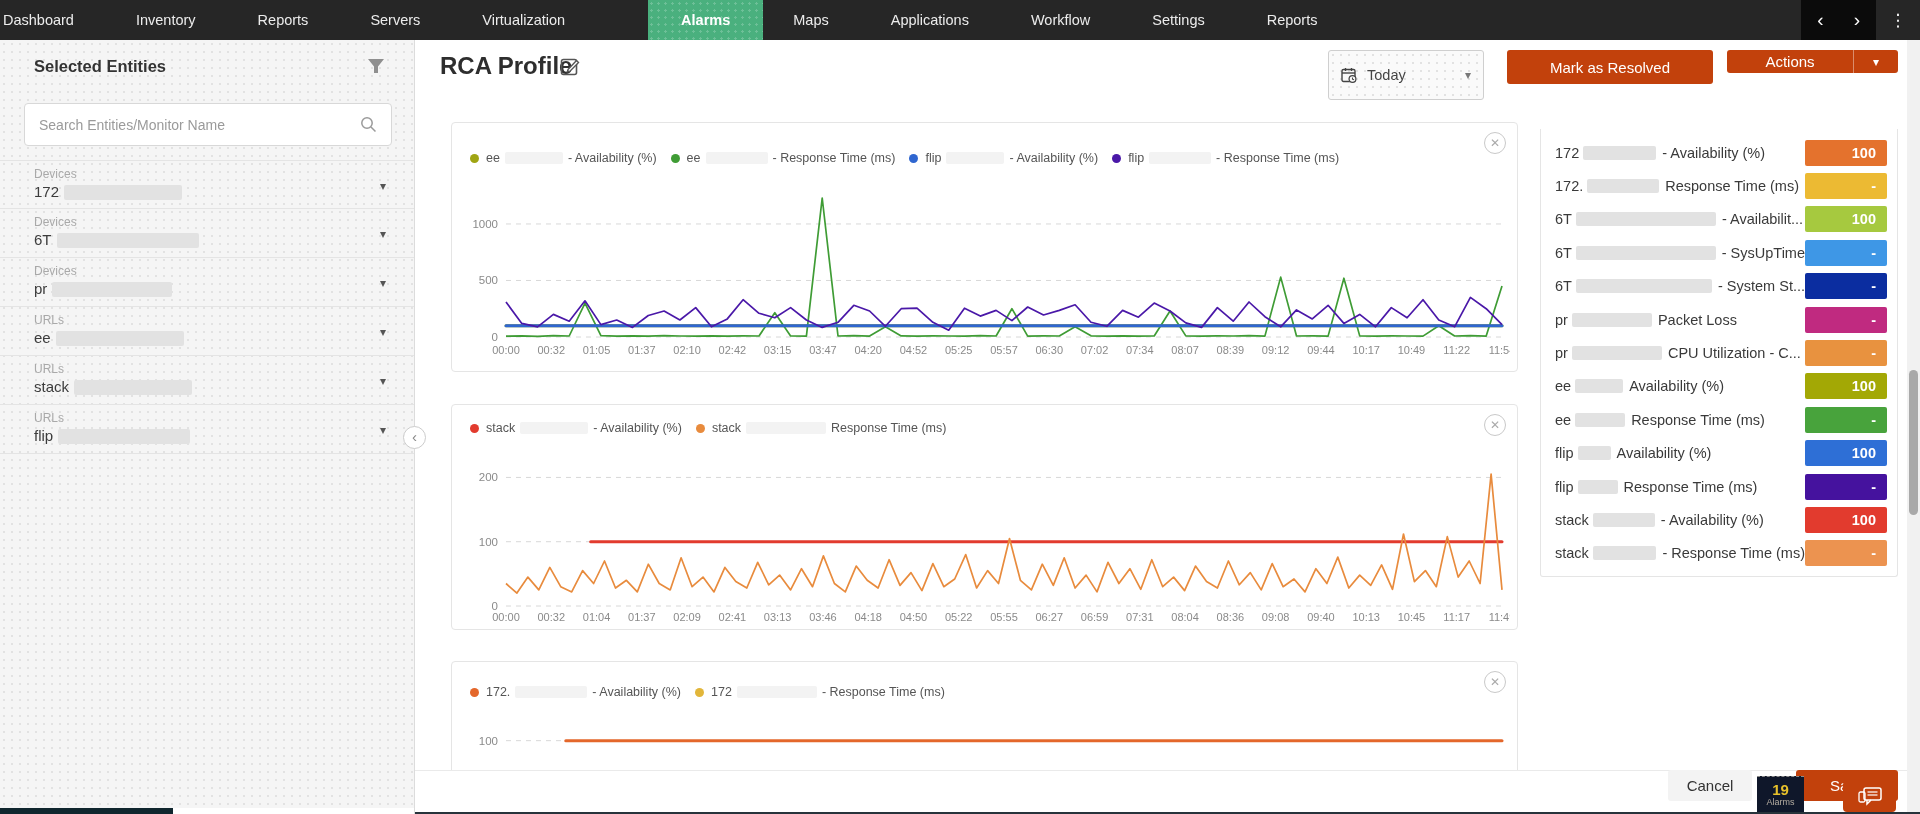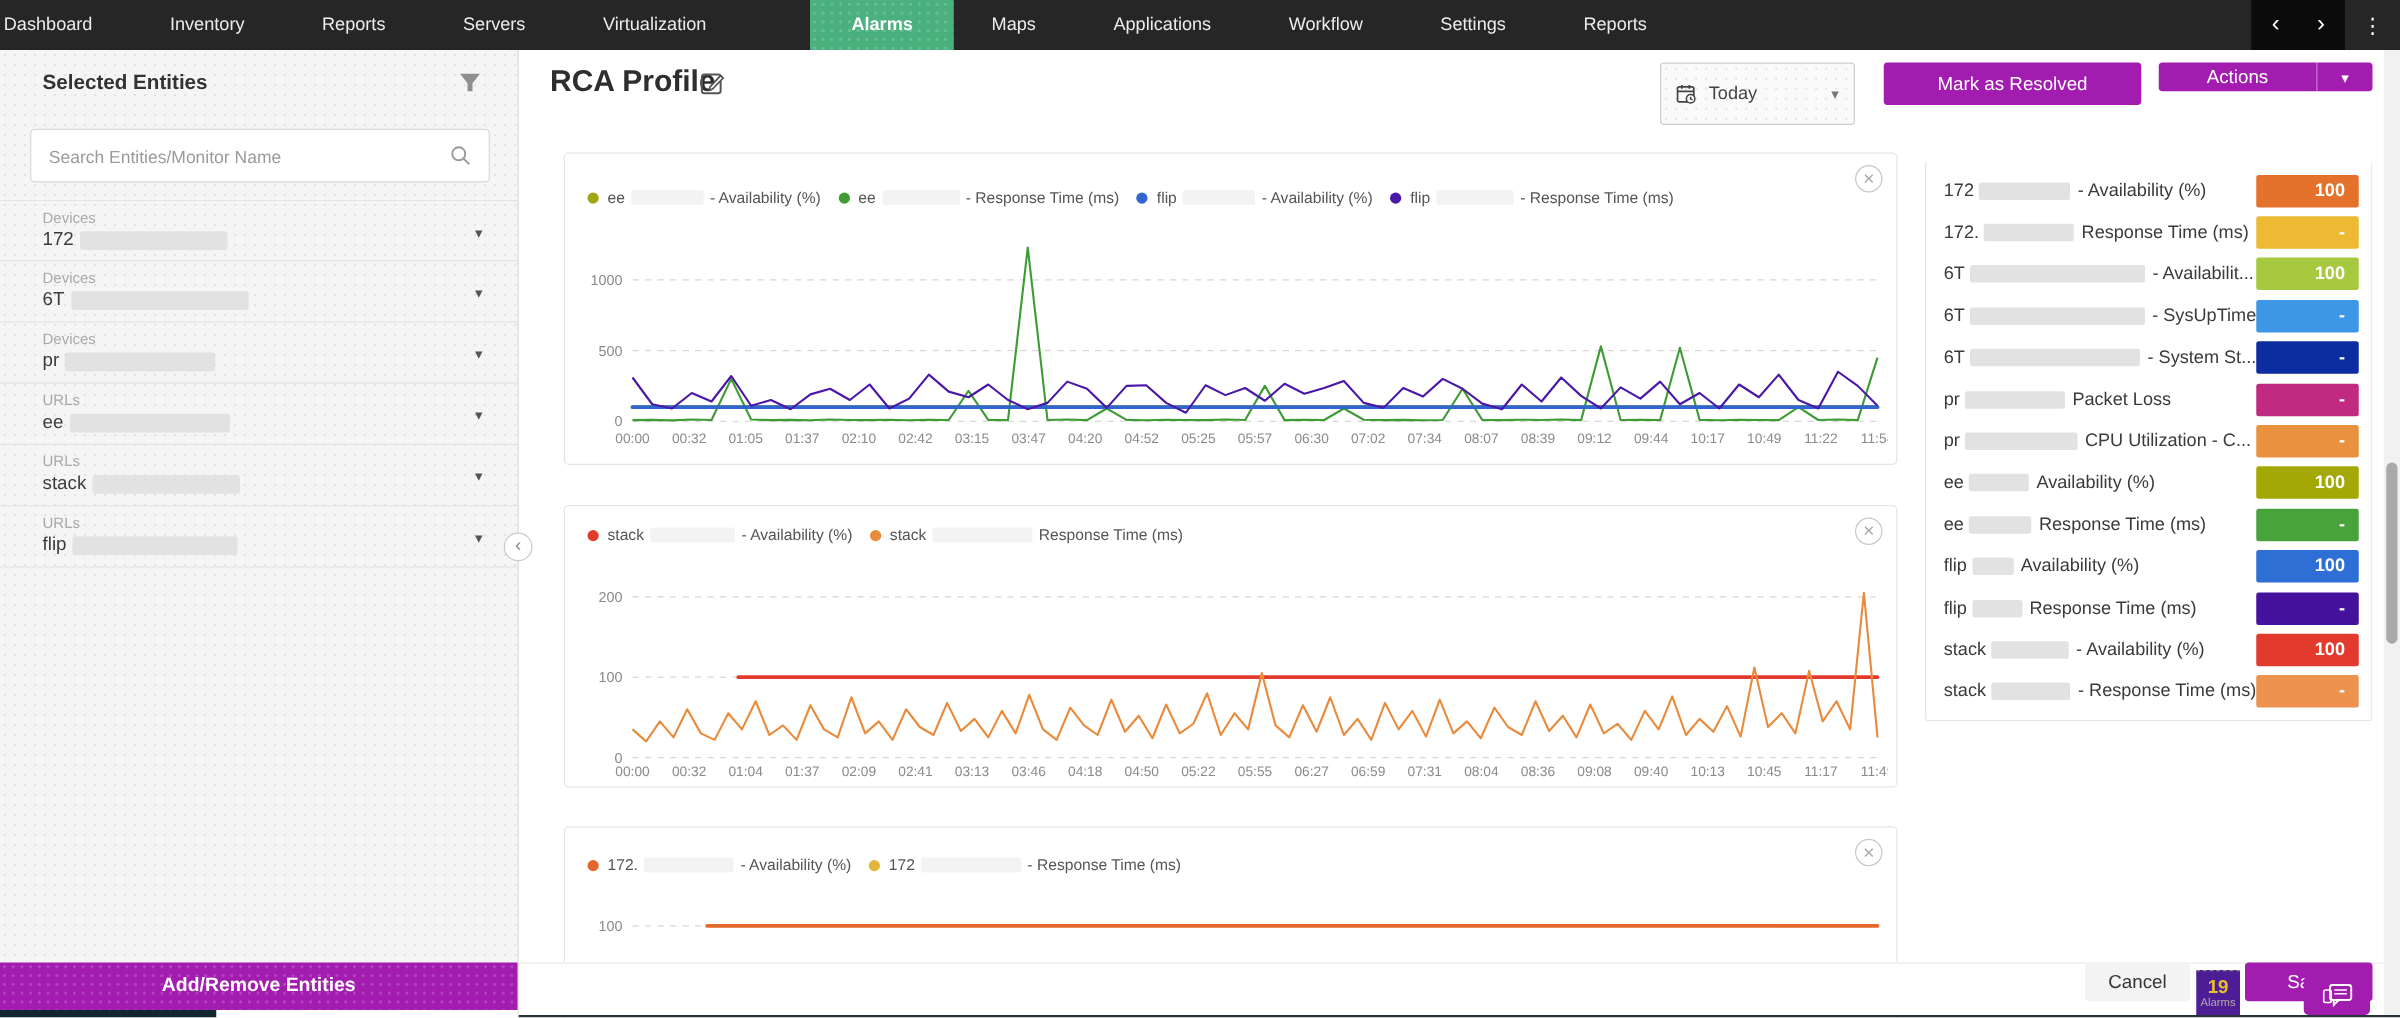--- a/index.html
+++ b/index.html
@@ -37,21 +37,21 @@
   .sb-bottom-strip{position:absolute;bottom:0;left:0;right:0;height:6px;background:#fff}
   .sb-bottom-dark{position:absolute;bottom:0;left:0;width:173px;height:6px;background:#10262e}
 
   
   .page-title{position:absolute;left:440px;top:52px;font-size:24px;font-weight:bold;color:#2e2e2e}
   .edit-icon{position:absolute;left:560px;top:56px;width:21px;height:21px;cursor:pointer}
   .date-dd{position:absolute;left:1328px;top:50px;width:156px;height:50px;border:1px solid #cfcfcf;border-radius:3px;background-color:#fafafa;display:flex;align-items:center;padding:0 12px;gap:9px;cursor:pointer}
   .date-dd .lbl{font-size:14.5px;color:#444;flex:1}
   .date-dd .caret{color:#777;font-size:12px}
   .btn{display:flex;align-items:center;justify-content:center;color:#fff;font-size:15px;border-radius:3px;cursor:pointer}
-  .btn-green{background-color:#a21caf}
+  .btn-green{background-color:#c2410c}
   .btn-resolve{position:absolute;left:1507px;top:50px;width:206px;height:34px}
   .btn-actions{position:absolute;left:1727px;top:50px;width:171px;height:23px;display:flex;padding:0}
   .btn-actions .a-label{flex:1;display:flex;align-items:center;justify-content:center}
   .btn-actions .a-div{width:1px;background:rgba(255,255,255,.4);height:100%}
   .btn-actions .a-caret{width:44px;display:flex;align-items:center;justify-content:center;font-size:12px}
 
   
   .chart-card{position:absolute;left:451px;width:1067px;background:#fff;border:1px solid #e5e5e5;border-radius:4px}
   .chart-close{position:absolute;top:9px;right:11px;width:22px;height:22px;border:1px solid #c9c9c9;border-radius:50%;color:#aaa;font-size:12px;text-align:center;line-height:20px;cursor:pointer}
   .legend{position:absolute;left:18px;right:44px;display:flex;align-items:center;font-size:12.5px;color:#555;flex-wrap:nowrap}
@@ -65,21 +65,21 @@
   .rp-header{height:42px;background-color:#f0f0f0;border:1px solid #e2e2e2;border-radius:3px 3px 0 0;display:flex;align-items:center;padding:0 13px;gap:9px;font-weight:bold;font-size:15px;color:#333}
   .rp-list{background:#fff;border:1px solid #e5e5e5;border-top:none;border-radius:0 0 3px 3px;padding:7px 0 6px}
   .rp-row{height:33.4px;display:flex;align-items:center;padding:0 10px 0 14px;font-size:14.5px;color:#3a3a3a}
   .rp-name{flex:1;white-space:nowrap;overflow:hidden;display:flex;align-items:center}
   .rp-badge{width:82px;height:26px;border-radius:2px;color:#fff;font-weight:bold;font-size:14.5px;display:flex;align-items:center;justify-content:flex-end;padding-right:11px;flex:none}
 
   
   .footer-bar{position:absolute;left:415px;right:0;bottom:0;height:44px;background:#fff;border-top:1px solid #eaeaea}
   .btn-cancel{position:absolute;left:1668px;top:770px;width:84px;height:31px;background:#f3f3f3;color:#333;z-index:40}
   .btn-save{position:absolute;left:1796px;top:770px;width:102px;height:31px;z-index:41}
-  .alarm-badge{position:absolute;left:1757px;top:776px;width:35px;height:36px;background:#4c1d95;border-top:1px dashed #8b8b8b;display:flex;flex-direction:column;align-items:center;justify-content:center;z-index:42}
+  .alarm-badge{position:absolute;left:1757px;top:776px;width:47px;height:36px;background:#0f172a;border-top:1px dashed #8b8b8b;display:flex;flex-direction:column;align-items:center;justify-content:center;z-index:42}
   .alarm-badge .n{color:#e7c12b;font-size:15px;font-weight:bold;line-height:15px}
   .alarm-badge .t{color:#b4aca0;font-size:9px;line-height:11px}
   .chat-btn{position:absolute;left:1843px;top:781px;width:53px;height:31px;border-radius:4px;z-index:43;display:flex;align-items:center;justify-content:center}
   .bottom-line{position:absolute;left:415px;right:0;bottom:0;height:2px;background:#27333b;z-index:44}
 
   
   .pg-scroll{position:absolute;right:0;top:40px;bottom:0;width:13px;background:#f1f1f1;z-index:20}
   .pg-thumb{position:absolute;right:2px;top:330px;height:145px;width:9px;background:#a9a9a9;border-radius:5px}
 </style>
 </head>
@@ -166,21 +166,20 @@
       <div class="ent-row">
         <div class="ent-type">URLs</div>
         <div class="ent-name">
           <span>flip</span>
           <span class="mask" style="width: 132px;"></span>
         </div>
         <span class="ent-caret">▾</span>
       </div>
     </div>
   <div class="collapse-tab">‹</div>
-  <div class="add-remove btn-green gdots">Add/Remove Entities</div>
   <div class="sb-bottom-strip"></div>
   <div class="sb-bottom-dark"></div>
 </div>
 
 <div class="page-title">RCA Profile</div>
 <div class="edit-icon">
   <svg width="21" height="21" viewBox="0 0 21 21">
       <rect x="1.5" y="3.5" width="15" height="15" rx="2" fill="none" stroke="#555" stroke-width="1.6"></rect>
       <path d="M8 13.5 L16.5 4.5 L18.5 6.5 L10 15.2 L7.4 15.8 Z" fill="#fff" stroke="#555" stroke-width="1.4"></path>
     </svg>

